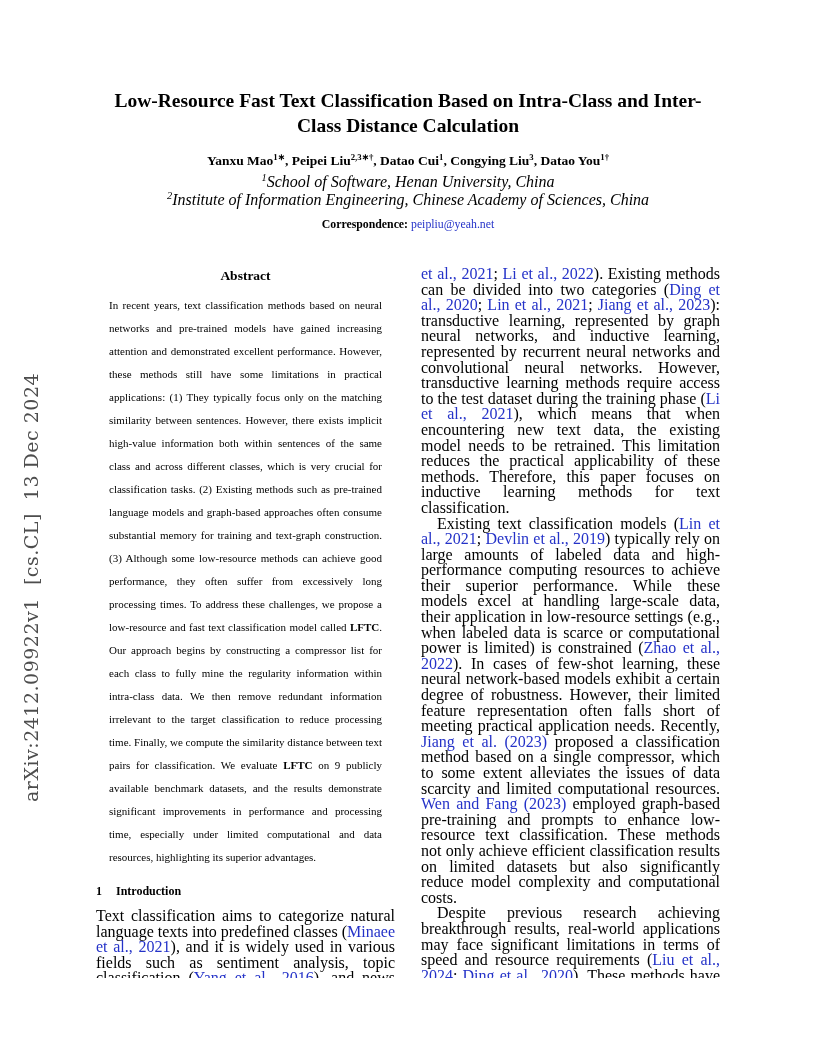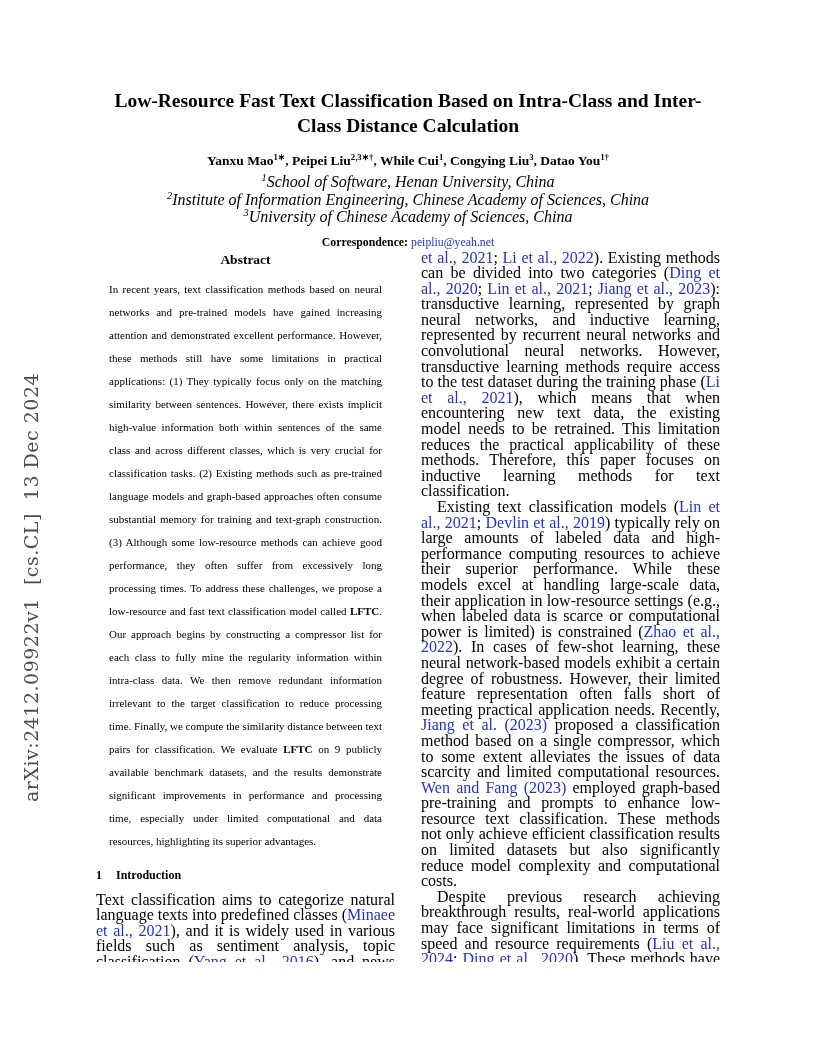--- a/index.html
+++ b/index.html
@@ -32,21 +32,21 @@
     letter-spacing: 0.5px;
   }
 
   .content {
     position: absolute;
     left: 96px;
     top: 88px;
     width: 624px;
   }
 
-  header { text-align: center; }
+  header { text-align: center; margin-bottom: 34px; }
 
   h1.title {
     font-size: 19.5px;
     line-height: 25px;
     font-weight: 700;
     max-width: 600px;
     margin: 0 auto;
   }
 
   .authors {
@@ -110,26 +110,25 @@
 
 <div class="page">
 
   <div class="watermark">arXiv:2412.09922v1  [cs.CL]  13 Dec 2024</div>
 
   <div class="content">
 
     <header>
       <h1 class="title">Low-Resource Fast Text Classification Based on Intra-Class and Inter-Class Distance Calculation</h1>
 
-      <div class="authors"><span>Yanxu Mao</span><sup>1∗</sup><span>, </span><span>Peipei Liu</span><sup>2,3∗†</sup><span>, </span><span>While Cui</span><sup>1</sup><span>, </span><span>Congying Liu</span><sup>3</sup><span>, </span><span>Datao You</span><sup>1†</sup></div>
+      <div class="authors"><span>Yanxu Mao</span><sup>1∗</sup><span>, </span><span>Peipei Liu</span><sup>2,3∗†</sup><span>, </span><span>Datao Cui</span><sup>1</sup><span>, </span><span>Congying Liu</span><sup>3</sup><span>, </span><span>Datao You</span><sup>1†</sup></div>
 
       <div class="affiliations">
         <div class="affil"><sup>1</sup><span>School of Software, Henan University, China</span></div>
         <div class="affil"><sup>2</sup><span>Institute of Information Engineering, Chinese Academy of Sciences, China</span></div>
-        <div class="affil"><sup>3</sup><span>University of Chinese Academy of Sciences, China</span></div>
       </div>
 
       <div class="correspondence"><span class="b">Correspondence: </span><span class="cite">peipliu@yeah.net</span></div>
     </header>
 
     <div class="columns">
 
       <div class="col col-left">
 
         <section class="abstract">

